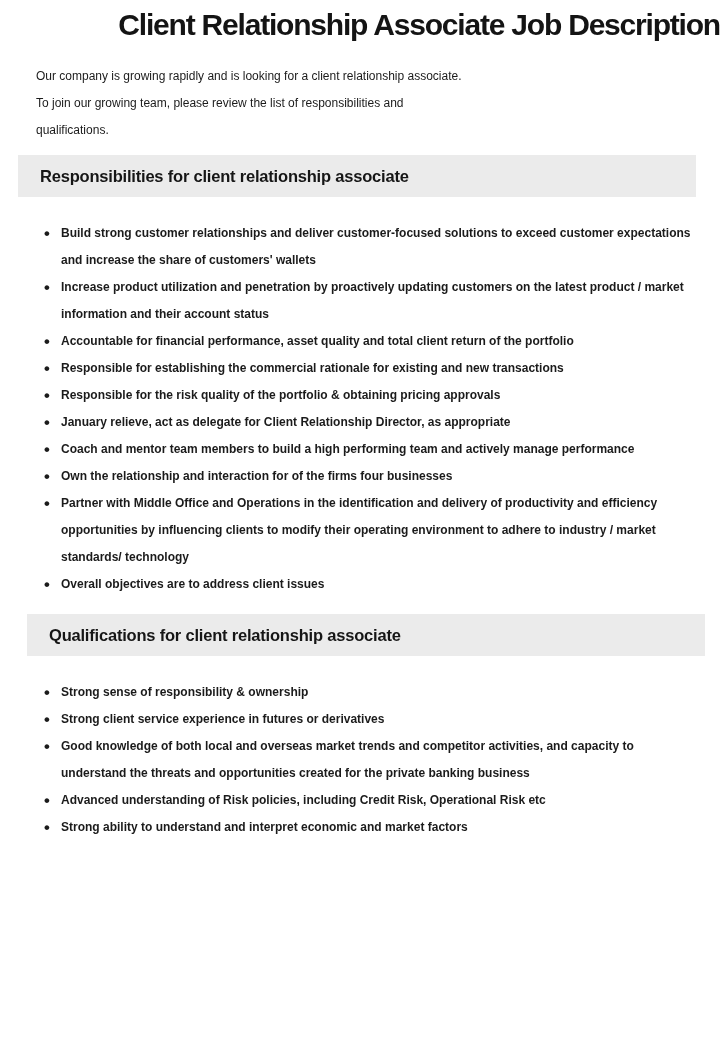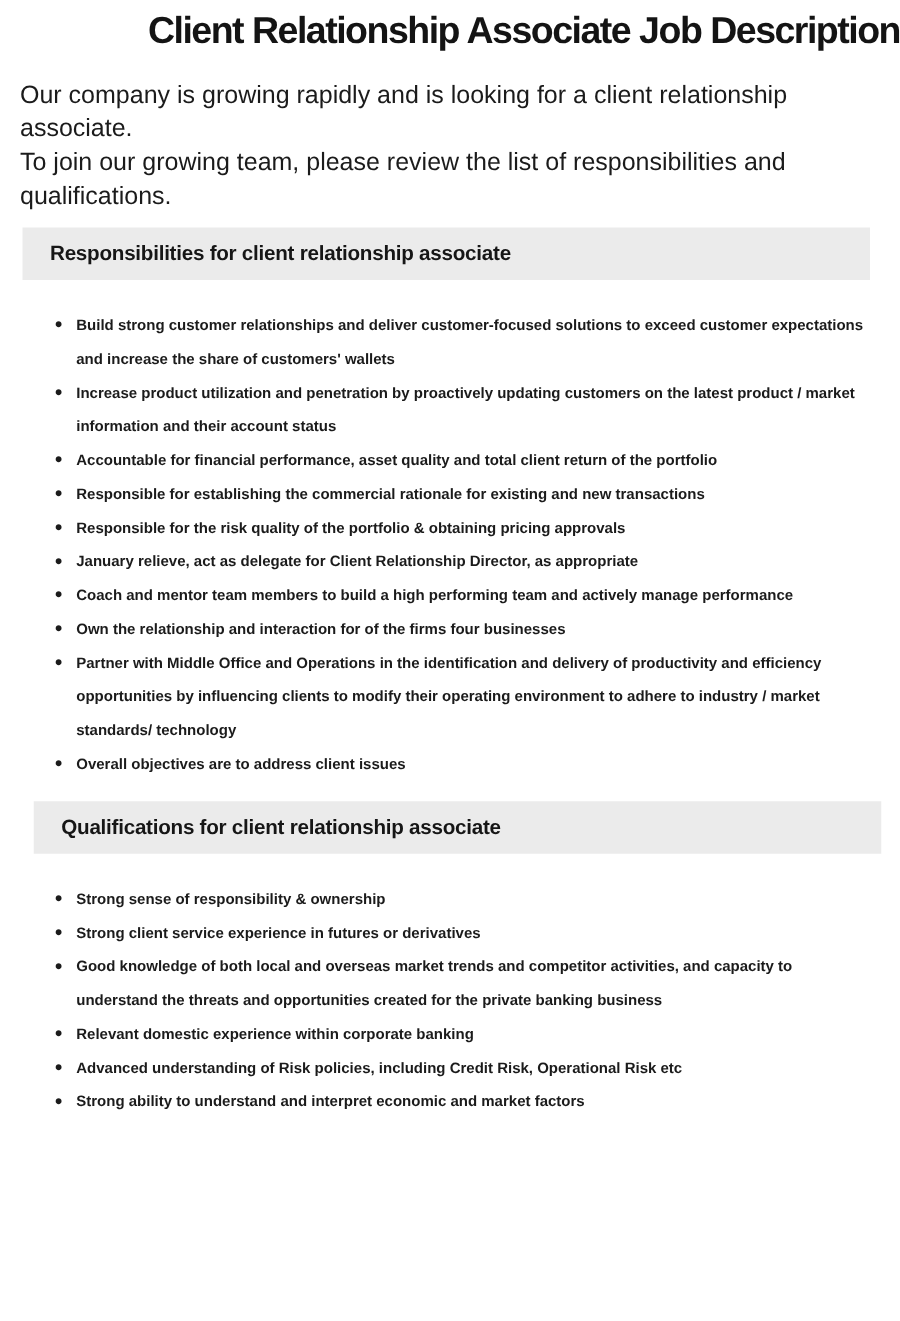--- a/index.html
+++ b/index.html
@@ -18,22 +18,22 @@
     font-size: 30px;
     line-height: 38px;
     font-weight: 800;
     letter-spacing: -1.2px;
     white-space: nowrap;
     color: #141414;
     text-align: right;
   }
 
   .intro {
-    margin: 19px 24px 0 16px;
-    font-size: 20px;
+    margin: 19px 24px 0 36px;
+    font-size: 12px;
     line-height: 27px;
   }
 
   .section-bar {
     margin: 11px 24px 0 18px;
     width: 678px;
     height: 42px;
     background: #ebebeb;
     display: flex;
     align-items: center;
@@ -100,18 +100,17 @@
   </ul>
 
   <div class="section-bar second">
     <span class="heading">Qualifications for client relationship associate</span>
   </div>
 
   <ul class="bullets">
     <li>Strong sense of responsibility &amp; ownership</li>
     <li>Strong client service experience in futures or derivatives</li>
     <li>Good knowledge of both local and overseas market trends and competitor activities, and capacity to understand the threats and opportunities created for the private banking business</li>
-    <li>Relevant domestic experience within corporate banking</li>
     <li>Advanced understanding of Risk policies, including Credit Risk, Operational Risk etc</li>
     <li>Strong ability to understand and interpret economic and market factors</li>
   </ul>
 
 </div>
 
 </body></html>

